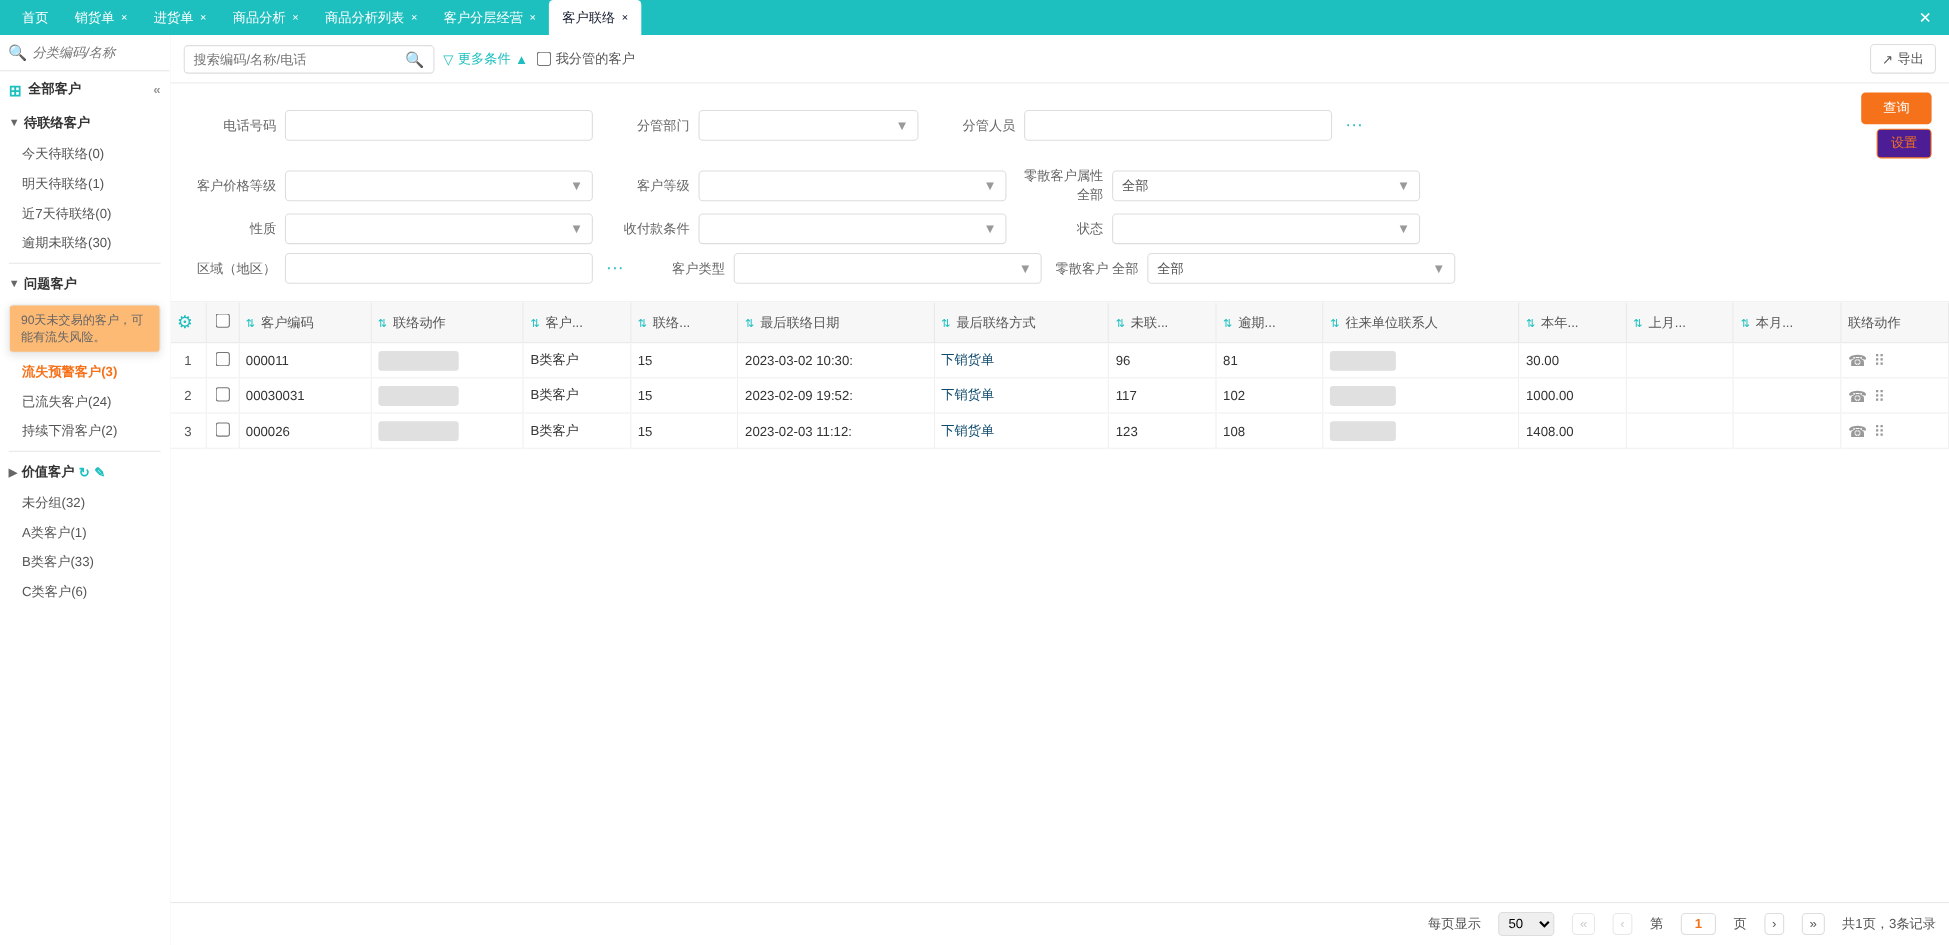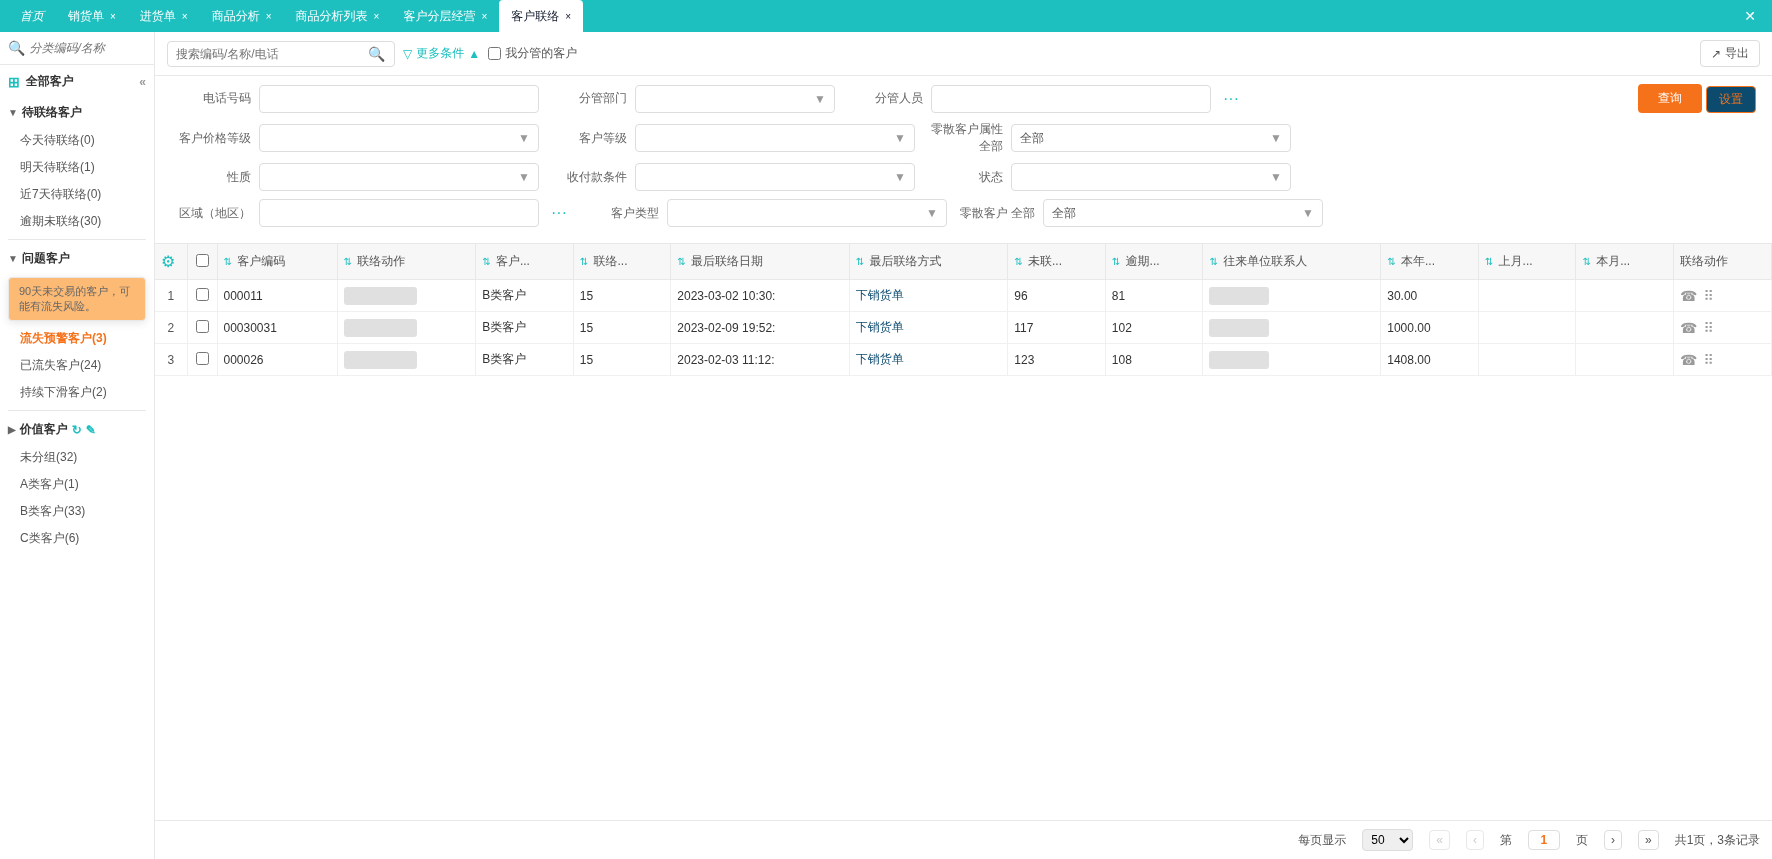--- a/index.html
+++ b/index.html
@@ -32,21 +32,20 @@
     .top-nav .nav-tab .close-btn {
       margin-left: 6px;
       font-size: 10px;
       cursor: pointer;
     }
     .top-nav .home-tab {
       padding: 0 12px;
       color: white;
       cursor: pointer;
       font-size: 12px;
-      font-style: italic;
     }
     .top-nav .spacer { flex: 1; }
     .top-nav .close-icon {
       color: white;
       cursor: pointer;
       font-size: 14px;
       padding: 0 8px;
     }
 
     
@@ -265,30 +264,31 @@
     .query-btn {
       background: #f5721b;
       color: white;
       border: none;
       border-radius: 4px;
       padding: 6px 20px;
       cursor: pointer;
       font-size: 12px;
     }
     .settings-btn {
-      background: #0c4a6e;
+      background: #4c1d95;
       color: #f5721b;
       border: 1px solid #f5721b;
       border-radius: 4px;
       padding: 4px 12px;
       cursor: pointer;
       font-size: 12px;
     }
     .right-actions {
       display: flex;
+      flex-direction: column;
       gap: 4px;
       align-items: flex-end;
       justify-content: center;
       margin-left: auto;
     }
 
     
     .table-area {
       flex: 1;
       overflow: auto;

